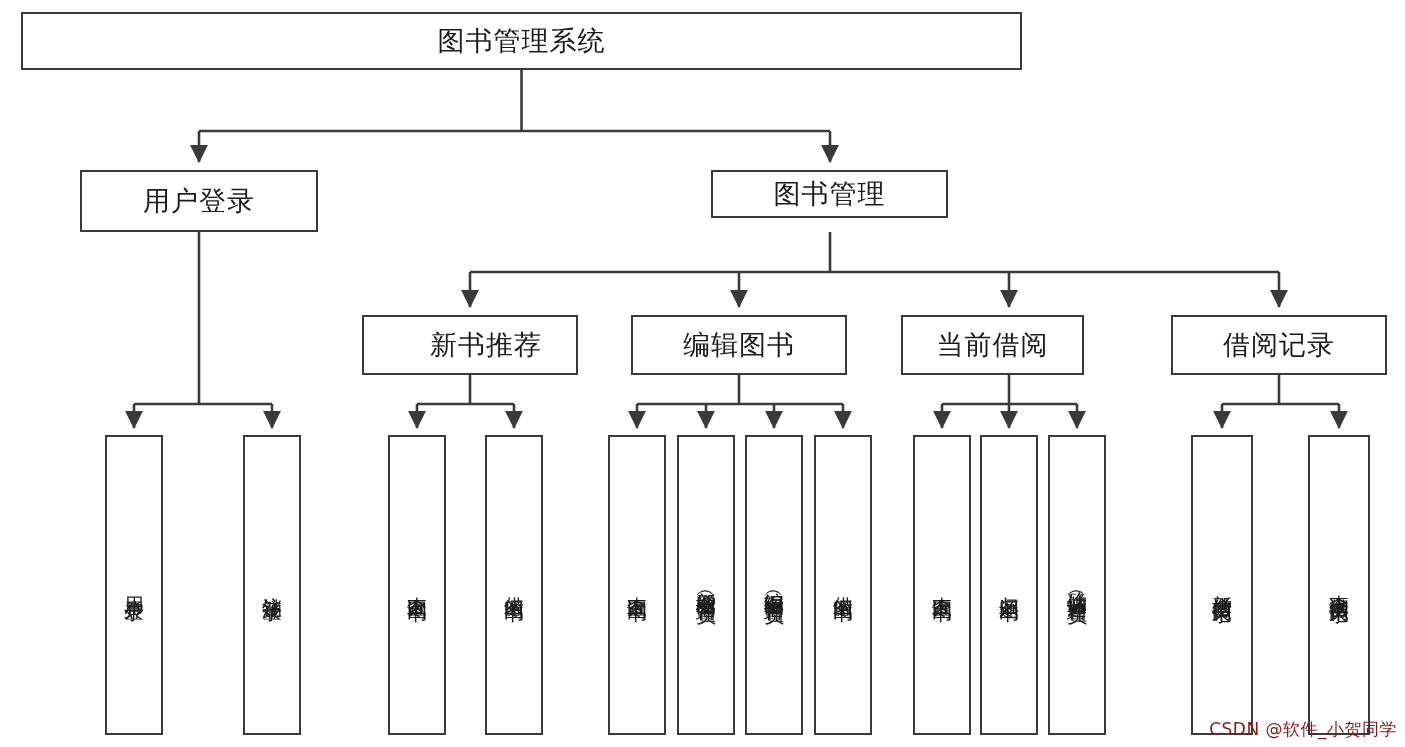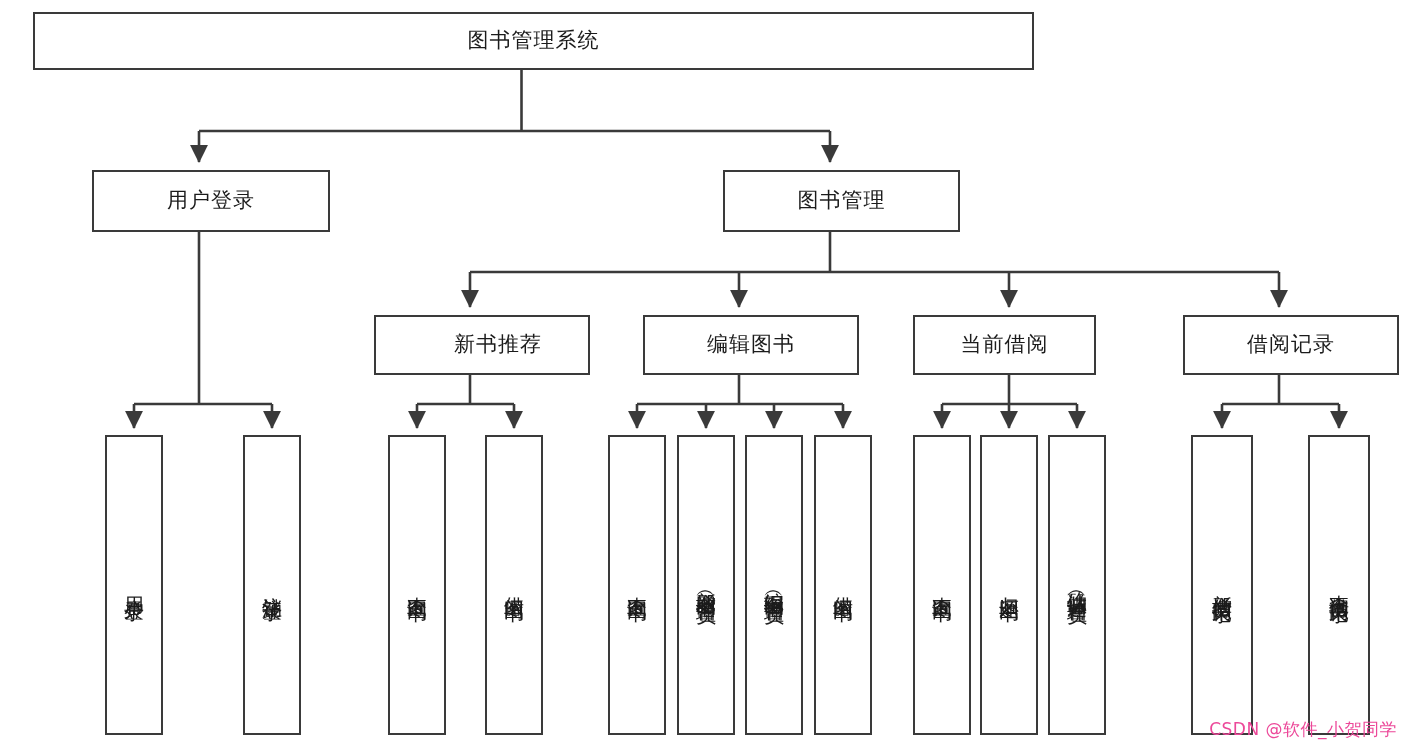--- a/index.html
+++ b/index.html
@@ -34,24 +34,23 @@
     box-sizing: border-box;
     border: 2.5px solid #3a3a3a;
     background: #ffffff;
     display: flex;
     align-items: center;
     justify-content: center;
     color: #1b1b1b;
     z-index: 2;
   }
   .node.horiz {
-    font-size: 21px;
+    font-size: 27px;
     letter-spacing: 1px;
     line-height: 1.2;
-    margin-left: 12px;
   }
   .node.vert {
     writing-mode: vertical-rl;
     text-orientation: upright;
     font-size: 20px;
     line-height: 1.35;
     letter-spacing: 2px;
     padding: 4px 0;
     align-items: center;
     justify-content: center;
@@ -60,21 +59,21 @@
   .node.vert .vtext {
     writing-mode: vertical-rl;
     text-orientation: upright;
     white-space: nowrap;
   }
   #watermark {
     position: absolute;
     right: 8px;
     bottom: 6px;
     font-size: 17px;
-    color: #ec4899;
+    color: #7f1d1d;
     letter-spacing: 0.5px;
     z-index: 3;
     user-select: none;
     white-space: nowrap;
   }
 </style>
 </head>
 <body>
 
 <div id="diagram-root">
@@ -129,21 +128,21 @@
     </g>
   </svg>
 
   <div class="node horiz" style="left:21px; top:12px; width:1001px; height:58px;">
     <span>图书管理系统</span>
   </div>
 
   <div class="node horiz" style="left:80px; top:170px; width:238px; height:62px;">
     <span>用户登录</span>
   </div>
-  <div class="node horiz" style="left:711px; top:170px; width:237px; height:62px;">
+  <div class="node horiz" style="left:711px; top:170px; width:237px; height:48px;">
     <span>图书管理</span>
   </div>
 
   <div class="node horiz" style="left:362px; top:315px; width:216px; height:60px;padding-left:32px;">
     <span>新书推荐</span>
   </div>
   <div class="node horiz" style="left:631px; top:315px; width:216px; height:60px;">
     <span>编辑图书</span>
   </div>
   <div class="node horiz" style="left:901px; top:315px; width:183px; height:60px;">

